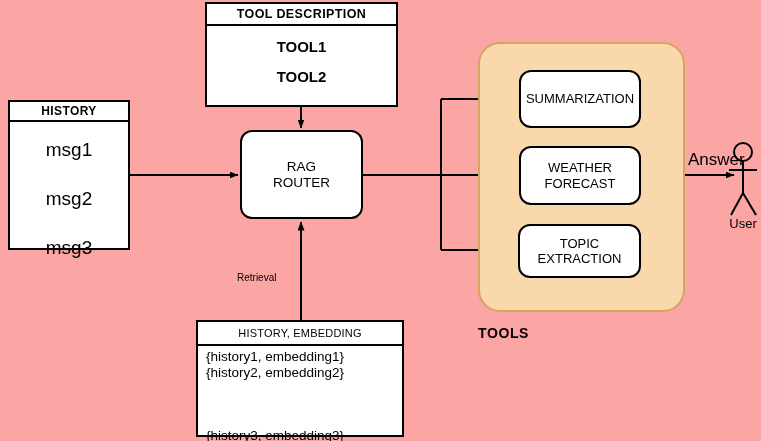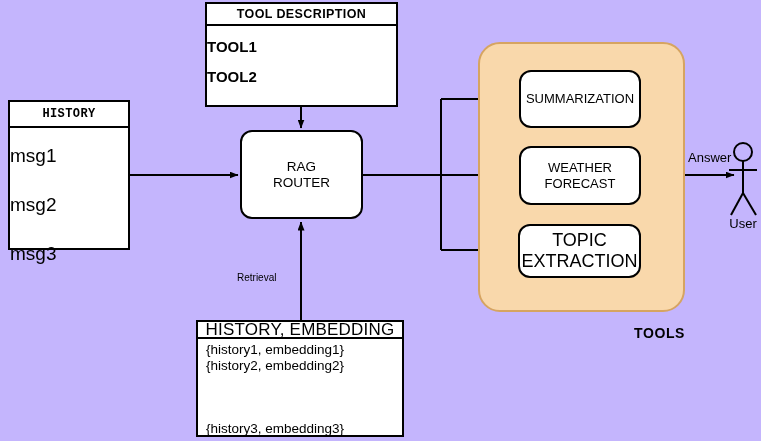--- a/index.html
+++ b/index.html
@@ -9,21 +9,21 @@
     background: #ffffff;
   }
   body {
     font-family: "Liberation Sans", sans-serif;
     -webkit-font-smoothing: antialiased;
   }
   #canvas {
     position: relative;
     width: 761px;
     height: 441px;
-    background: #c4b5fd;
+    background: #fca5a5;
     overflow: hidden;
   }
   .svg-layer {
     position: absolute;
     left: 0;
     top: 0;
     width: 761px;
     height: 441px;
   }
   .node {
@@ -47,20 +47,21 @@
     justify-content: center;
   }
   .table-body {
     box-sizing: border-box;
     width: 100%;
     display: flex;
     flex-direction: column;
     justify-content: space-around;
   }
   .row-center {
+    text-align: center;
     color: #000000;
   }
   .row-left {
     text-align: left;
     color: #000000;
   }
   
   .round-box {
     border: 2px solid #000000;
     border-radius: 12px;
@@ -73,21 +74,21 @@
     line-height: 1.18;
   }
   
   .tools-panel {
     border: 2px solid #d6a461;
     border-radius: 22px;
     background: #f9d8ab;
   }
   .tools-caption {
     position: absolute;
-    text-align: right;
+    text-align: left;
     font-weight: bold;
     letter-spacing: 0.6px;
     color: #000000;
   }
   
   .edge-label {
     position: absolute;
     color: #000000;
     white-space: nowrap;
   }
@@ -139,62 +140,62 @@
 
   <div class="node table-box" style="left:205px; top:2px; width:193px; height:105px;">
     <div class="table-head" style="height:22px; font-size:12.5px; letter-spacing:0.4px;">TOOL DESCRIPTION</div>
     <div class="table-body" style="height:79px; padding:6px 0 14px 0;">
       <div class="row-center" style="font-size:15px; font-weight:bold;">TOOL1</div>
       <div class="row-center" style="font-size:15px; font-weight:bold;">TOOL2</div>
     </div>
   </div>
 
   <div class="node table-box" style="left:8px; top:100px; width:122px; height:150px;">
-    <div class="table-head" style="height:26px; font-size:12px; letter-spacing:0.4px;font-family:Liberation Mono, monospace;">HISTORY</div>
+    <div class="table-head" style="height:20px; font-size:12px; letter-spacing:0.4px;">HISTORY</div>
     <div class="table-body" style="height:154px; padding:4px 0;">
       <div class="row-center" style="font-size:19px;">msg1</div>
       <div class="row-center" style="font-size:19px;">msg2</div>
       <div class="row-center" style="font-size:19px;">msg3</div>
     </div>
   </div>
 
   <div class="node round-box" style="left:240px; top:130px; width:123px; height:89px; font-size:13.5px;">
     <div>
       <div>RAG</div>
       <div>ROUTER</div>
     </div>
   </div>
 
   <div class="edge-label" style="left:237px; top:272px; font-size:10px;">Retrieval</div>
 
   <div class="node table-box" style="left:196px; top:320px; width:208px; height:117px;">
-    <div class="table-head" style="height:17px; font-size:17px; font-weight:normal; letter-spacing:0.2px;">HISTORY, EMBEDDING</div>
+    <div class="table-head" style="height:24px; font-size:11px; font-weight:normal; letter-spacing:0.2px;">HISTORY, EMBEDDING</div>
     <div class="table-body" style="height:102px; padding:2px 0 4px 8px;">
       <div class="row-left" style="font-size:13.5px;">{history1, embedding1}</div>
       <div class="row-left" style="font-size:13.5px;">{history2, embedding2}</div>
       <div class="row-left" style="font-size:13.5px;margin-top:47px;">{history3, embedding3}</div>
     </div>
   </div>
 
   <div class="node tools-panel" style="left:478px; top:42px; width:207px; height:270px;"></div>
 
   <div class="node round-box" style="left:519px; top:70px; width:122px; height:58px; font-size:13px;">
     <div>SUMMARIZATION</div>
   </div>
 
   <div class="node round-box" style="left:519px; top:146px; width:122px; height:59px; font-size:13px;">
     <div>
       <div>WEATHER</div>
       <div>FORECAST</div>
     </div>
   </div>
 
-  <div class="node round-box" style="left:518px; top:224px; width:123px; height:54px; font-size:18px;">
+  <div class="node round-box" style="left:518px; top:224px; width:123px; height:54px; font-size:13px;">
     <div>TOPIC EXTRACTION</div>
   </div>
 
   <div class="tools-caption" style="left:478px; top:325px; width:207px; font-size:14px;">TOOLS</div>
 
-  <div class="edge-label" style="left:688px; top:150px; font-size:13px;">Answer</div>
+  <div class="edge-label" style="left:688px; top:150px; font-size:17px;">Answer</div>
 
   <div class="actor-label" style="left:713px; top:216px; width:60px; font-size:13px;">User</div>
 
 </div>
 
 </body></html>

